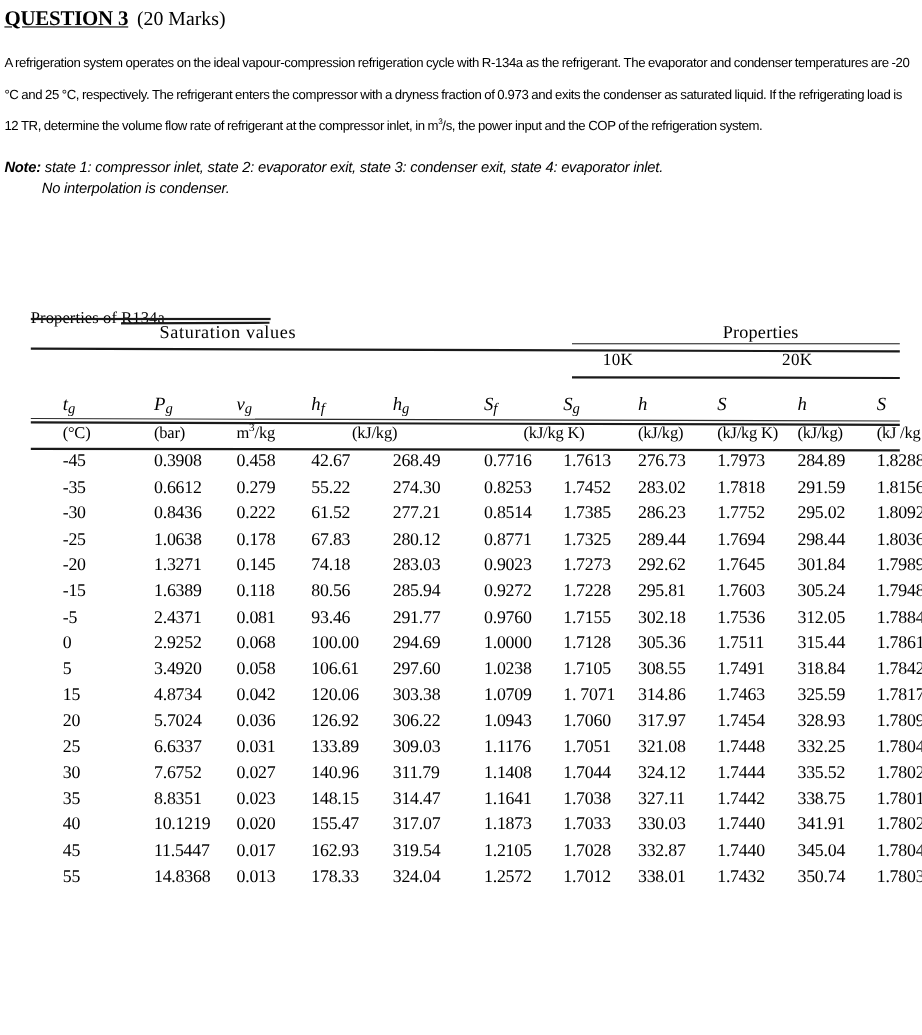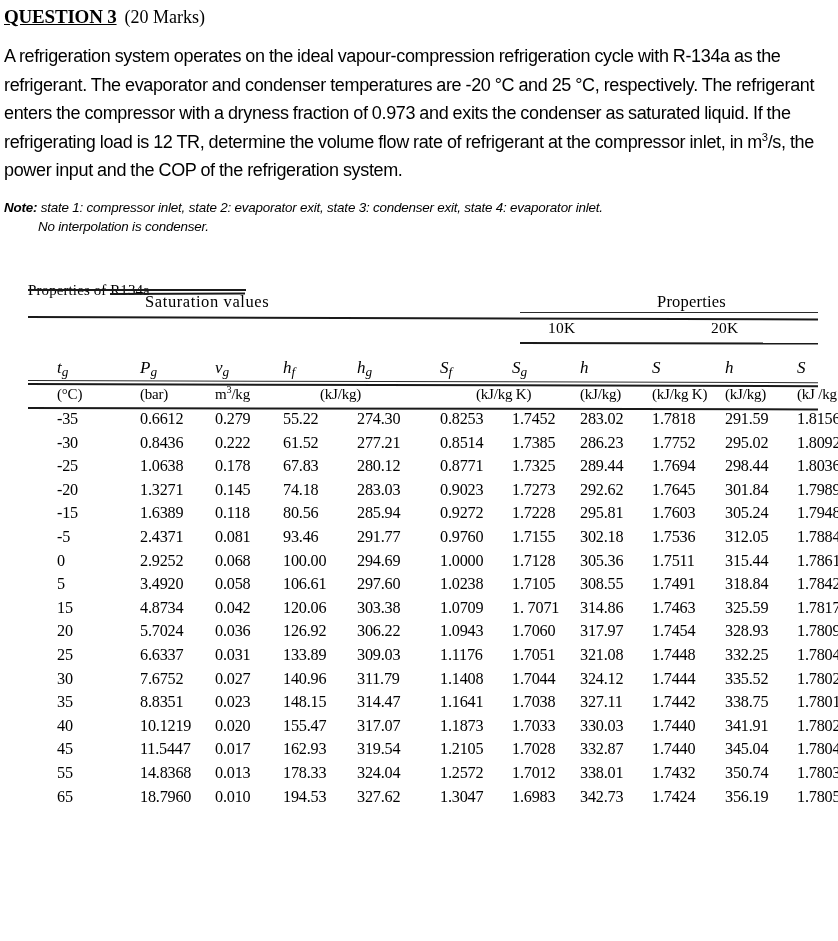--- a/index.html
+++ b/index.html
@@ -38,21 +38,21 @@
   .q-title-marks {
     font-weight: normal;
     padding-left: 8px;
     font-size: 18px;
   }
 
   .q-body {
     margin-top: 14px;
     padding: 0 4px 0 4px;
     font-family: "Liberation Sans", sans-serif;
-    font-size: 18px;
+    font-size: 12px;
     line-height: 28.5px;
     letter-spacing: -0.35px;
     text-align: left;
     word-spacing: -0.4px;
   }
   .q-body sup { font-size: 0.62em; vertical-align: super; line-height: 0; }
 
   .note-block {
     margin-top: 13px;
     padding: 0 4px;
@@ -194,20 +194,33 @@
   <div class="rule rule-med" style="left:28px;  top:17px;  width:218px;"></div>
   <div class="rule rule-med" style="left:110px; top:21px;  width:135px; transform: rotate(-0.25deg);"></div>
   <div class="rule rule-med" style="left:28px;  top:44px;  width:790px; transform: rotate(0.18deg);"></div>
   <div class="rule rule-thin" style="left:520px; top:40px;  width:298px;"></div>
   <div class="rule rule-med" style="left:520px; top:70px;  width:298px; transform: rotate(0.12deg);"></div>
   <div class="rule rule-thin" style="left:28px;  top:108px; width:790px; transform: rotate(0.16deg);"></div>
   <div class="rule rule-med" style="left:28px;  top:111px; width:790px; transform: rotate(0.16deg);"></div>
   <div class="rule rule-med" style="left:28px; top:135px; width:790px; transform: rotate(0.1deg);"></div>
 
   <div class="tbl-rows">
+      <div class="trow">
+        <div class="cell" style="left: 57px;">-45</div>
+        <div class="cell" style="left: 140px;">0.3908</div>
+        <div class="cell" style="left: 215px;">0.458</div>
+        <div class="cell" style="left: 283px;">42.67</div>
+        <div class="cell" style="left: 357px;">268.49</div>
+        <div class="cell" style="left: 440px;">0.7716</div>
+        <div class="cell" style="left: 512px;">1.7613</div>
+        <div class="cell" style="left: 580px;">276.73</div>
+        <div class="cell" style="left: 652px;">1.7973</div>
+        <div class="cell" style="left: 725px;">284.89</div>
+        <div class="cell" style="left: 797px;">1.8288</div>
+      </div>
       <div class="trow">
         <div class="cell" style="left: 57px;">-35</div>
         <div class="cell" style="left: 140px;">0.6612</div>
         <div class="cell" style="left: 215px;">0.279</div>
         <div class="cell" style="left: 283px;">55.22</div>
         <div class="cell" style="left: 357px;">274.30</div>
         <div class="cell" style="left: 440px;">0.8253</div>
         <div class="cell" style="left: 512px;">1.7452</div>
         <div class="cell" style="left: 580px;">283.02</div>
         <div class="cell" style="left: 652px;">1.7818</div>
@@ -401,33 +414,20 @@
         <div class="cell" style="left: 140px;">14.8368</div>
         <div class="cell" style="left: 215px;">0.013</div>
         <div class="cell" style="left: 283px;">178.33</div>
         <div class="cell" style="left: 357px;">324.04</div>
         <div class="cell" style="left: 440px;">1.2572</div>
         <div class="cell" style="left: 512px;">1.7012</div>
         <div class="cell" style="left: 580px;">338.01</div>
         <div class="cell" style="left: 652px;">1.7432</div>
         <div class="cell" style="left: 725px;">350.74</div>
         <div class="cell" style="left: 797px;">1.7803</div>
-      </div>
-      <div class="trow">
-        <div class="cell" style="left: 57px;">65</div>
-        <div class="cell" style="left: 140px;">18.7960</div>
-        <div class="cell" style="left: 215px;">0.010</div>
-        <div class="cell" style="left: 283px;">194.53</div>
-        <div class="cell" style="left: 357px;">327.62</div>
-        <div class="cell" style="left: 440px;">1.3047</div>
-        <div class="cell" style="left: 512px;">1.6983</div>
-        <div class="cell" style="left: 580px;">342.73</div>
-        <div class="cell" style="left: 652px;">1.7424</div>
-        <div class="cell" style="left: 725px;">356.19</div>
-        <div class="cell" style="left: 797px;">1.7805</div>
       </div>
     </div>
 
 <div class="hdr-sym" style="left: 57px;">t<sub>g</sub></div>
     <div class="hdr-sym" style="left: 140px;">P<sub>g</sub></div>
     <div class="hdr-sym" style="left: 215px;">v<sub>g</sub></div>
     <div class="hdr-sym" style="left: 283px;">h<sub>f</sub></div>
     <div class="hdr-sym" style="left: 357px;">h<sub>g</sub></div>
     <div class="hdr-sym" style="left: 440px;">S<sub>f</sub></div>
     <div class="hdr-sym" style="left: 512px;">S<sub>g</sub></div>

